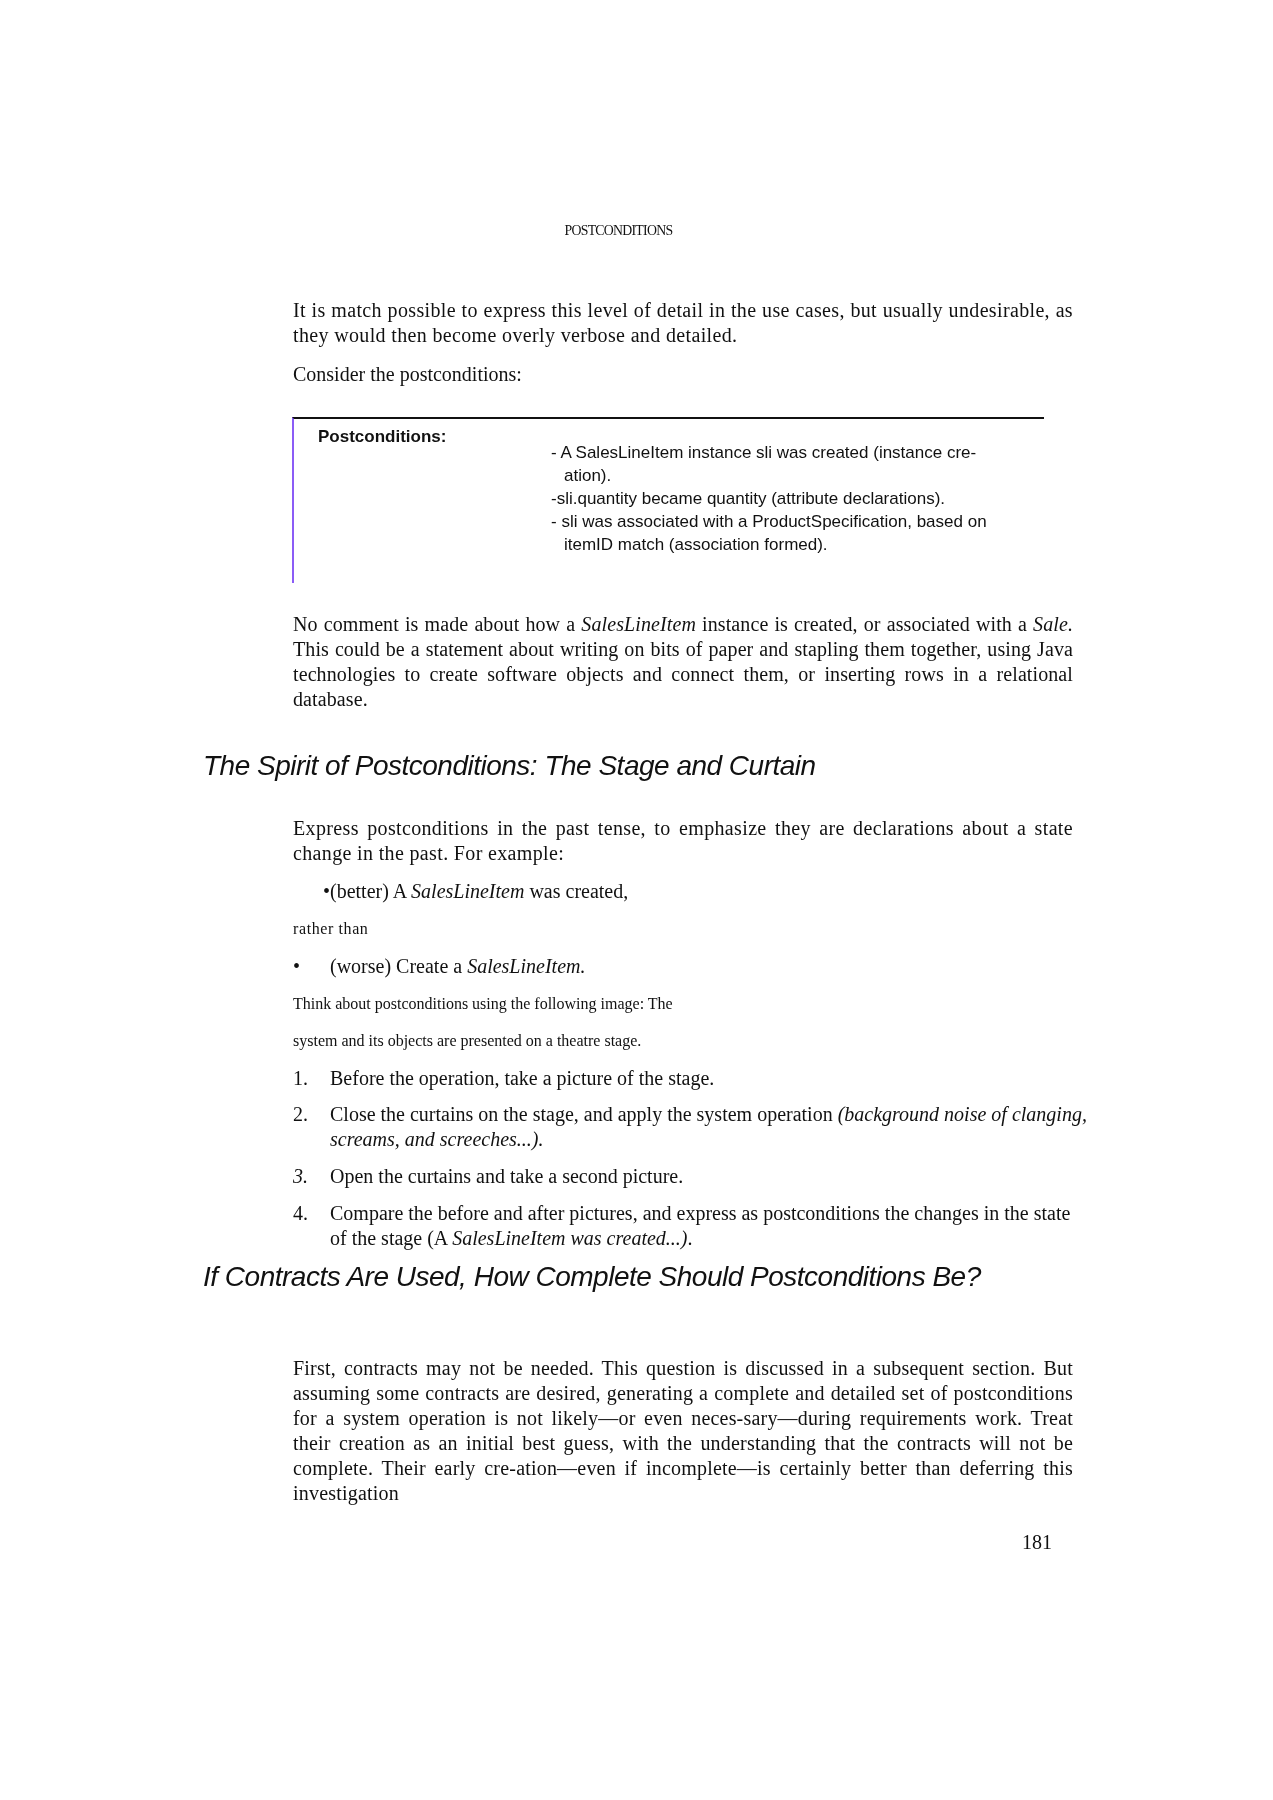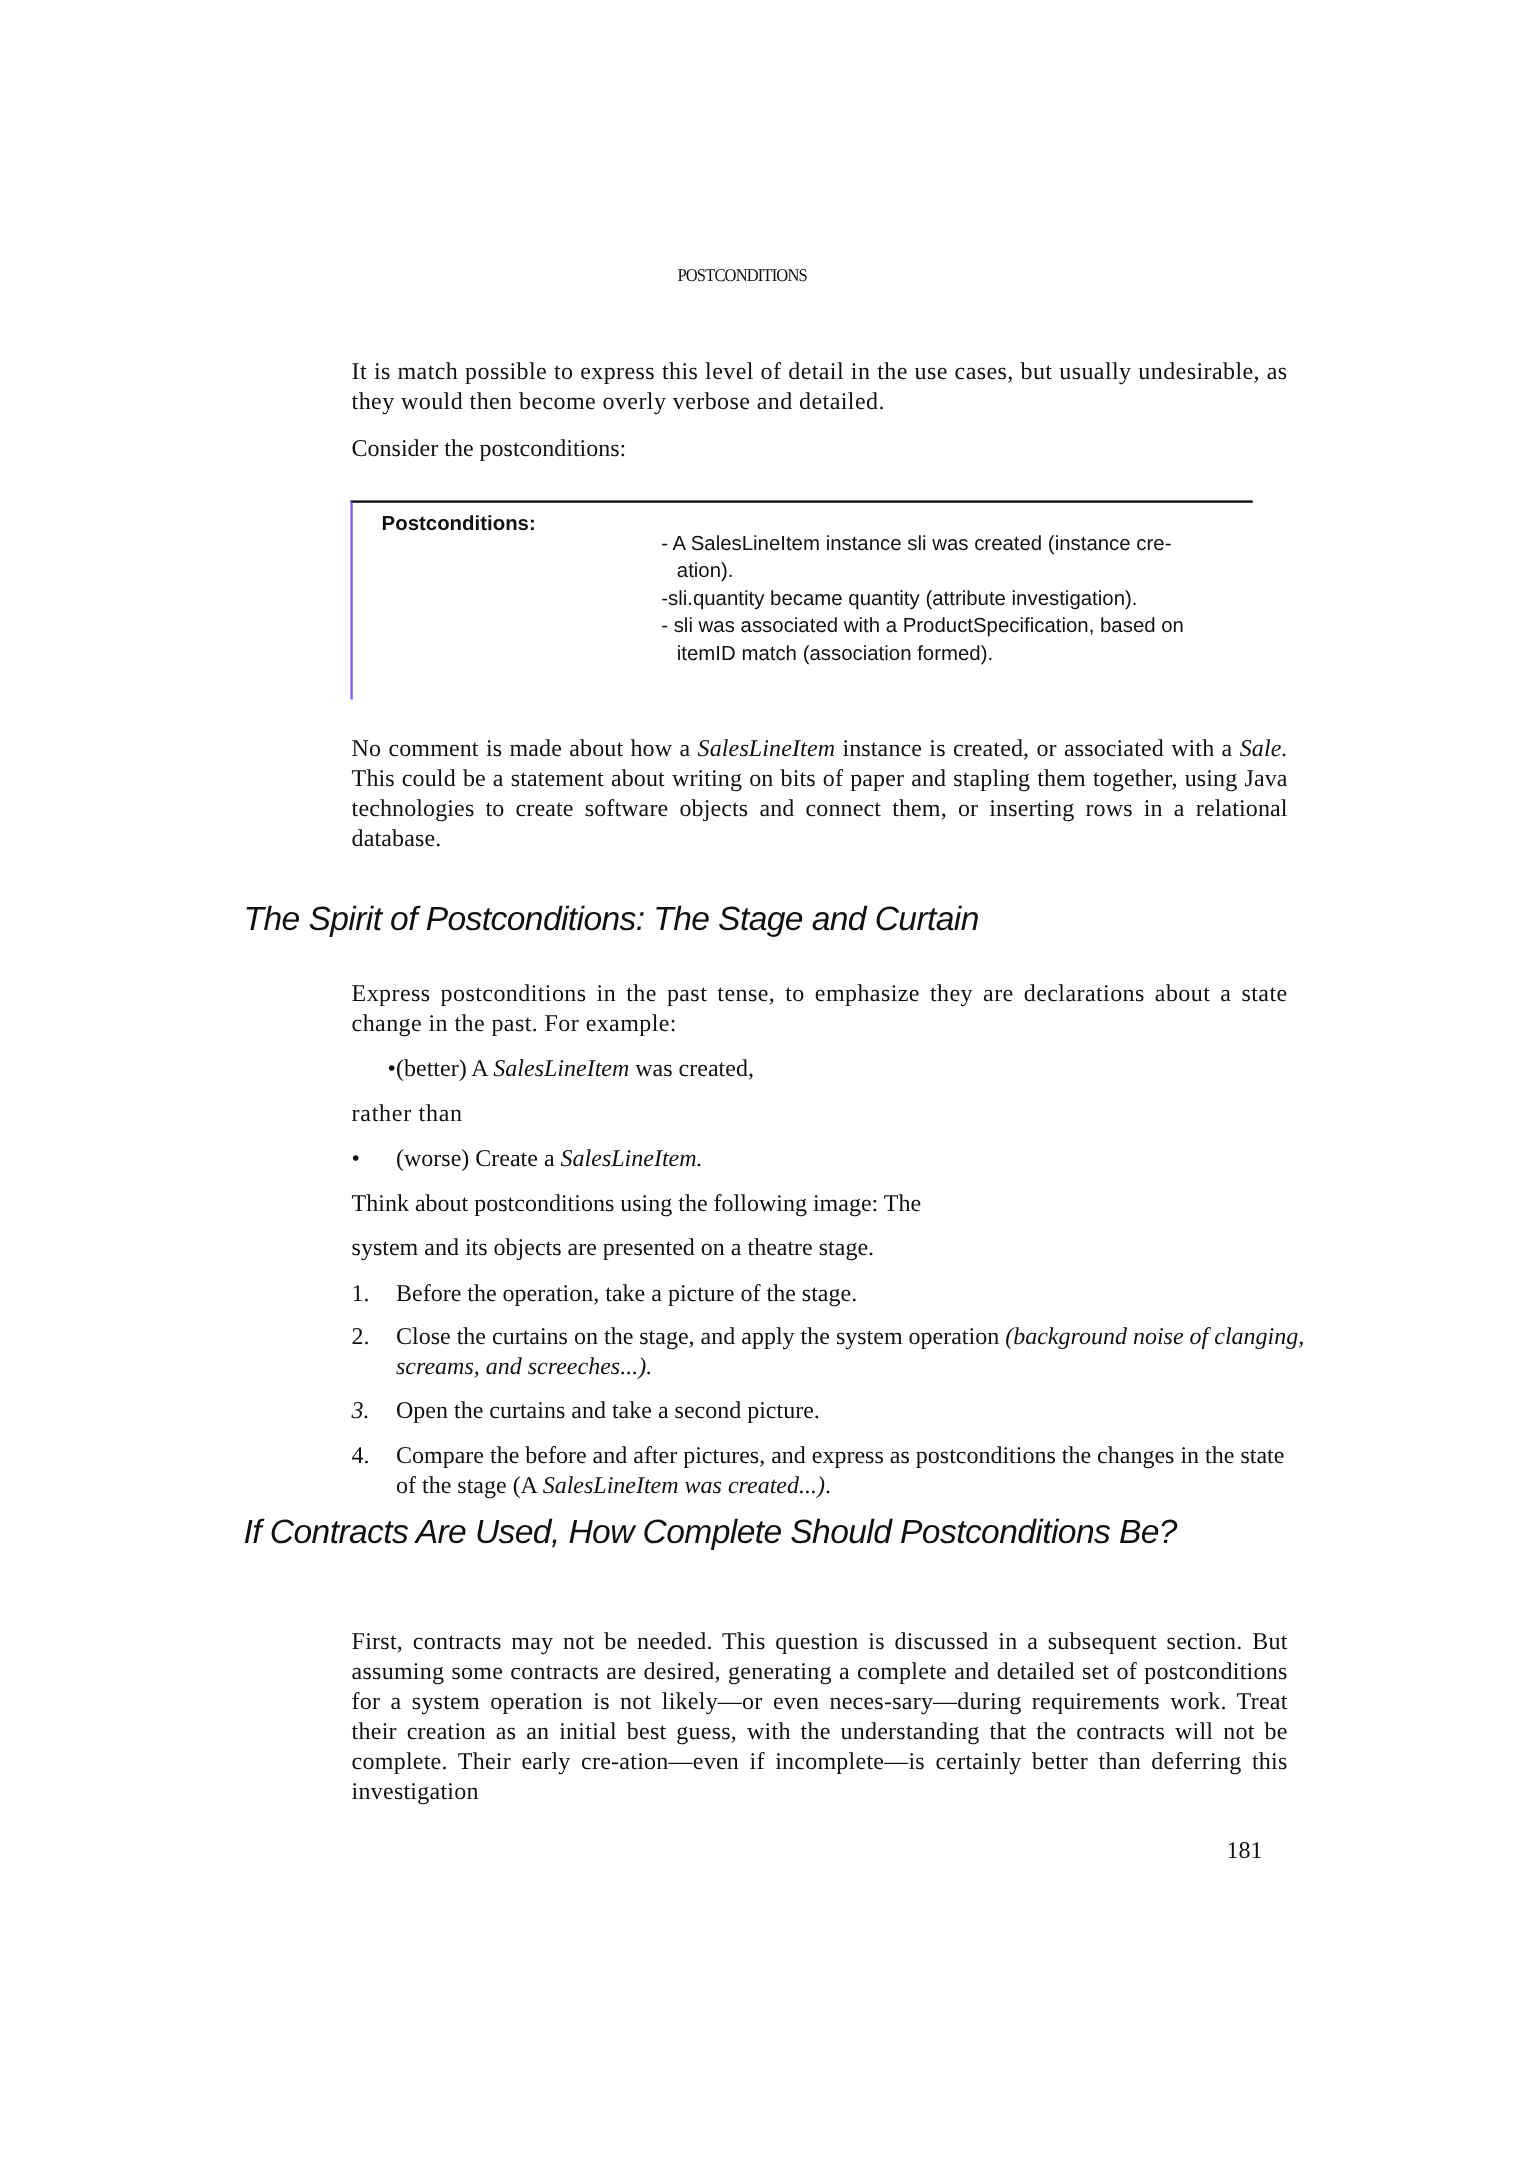--- a/index.html
+++ b/index.html
@@ -93,21 +93,21 @@
       line-height: 25px;
       white-space: nowrap;
     }
     .bullet-row .bullet-dot {
       display: inline-block;
       width: 37px;
     }
     .plain-line {
       position: absolute;
       left: 293px;
-      font-size: 20px;
+      font-size: 16px;
       line-height: 25px;
       white-space: nowrap;
     }
     .num-row {
       position: absolute;
       left: 293px;
       width: 780px;
       font-size: 20px;
       line-height: 25px;
     }
@@ -146,21 +146,21 @@
 </div>
 
 <div class="pc-box">
   <div class="pc-label">Postconditions:</div>
   <ul class="pc-list">
     <li>
       <span>- A SalesLineItem instance sli was created (instance cre-</span>
       <span class="pc-cont">ation).</span>
     </li>
     <li>
-      <span>-sli.quantity became quantity (attribute investigation).</span>
+      <span>-sli.quantity became quantity (attribute declarations).</span>
     </li>
     <li>
       <span>-  sli was associated with a ProductSpecification, based on</span>
       <span class="pc-cont">itemID match (association formed).</span>
     </li>
   </ul>
 </div>
 
 <div class="block" style="top:612px; letter-spacing:0.1px;">
   <p><span>No comment is made about how a </span><em>SalesLineItem</em><span> instance is created, or associated with a </span><em>Sale.</em><span> This could be a statement about writing on bits of paper and stapling them together, using Java technologies to create software objects and connect them, or inserting rows in a relational database.</span></p>

